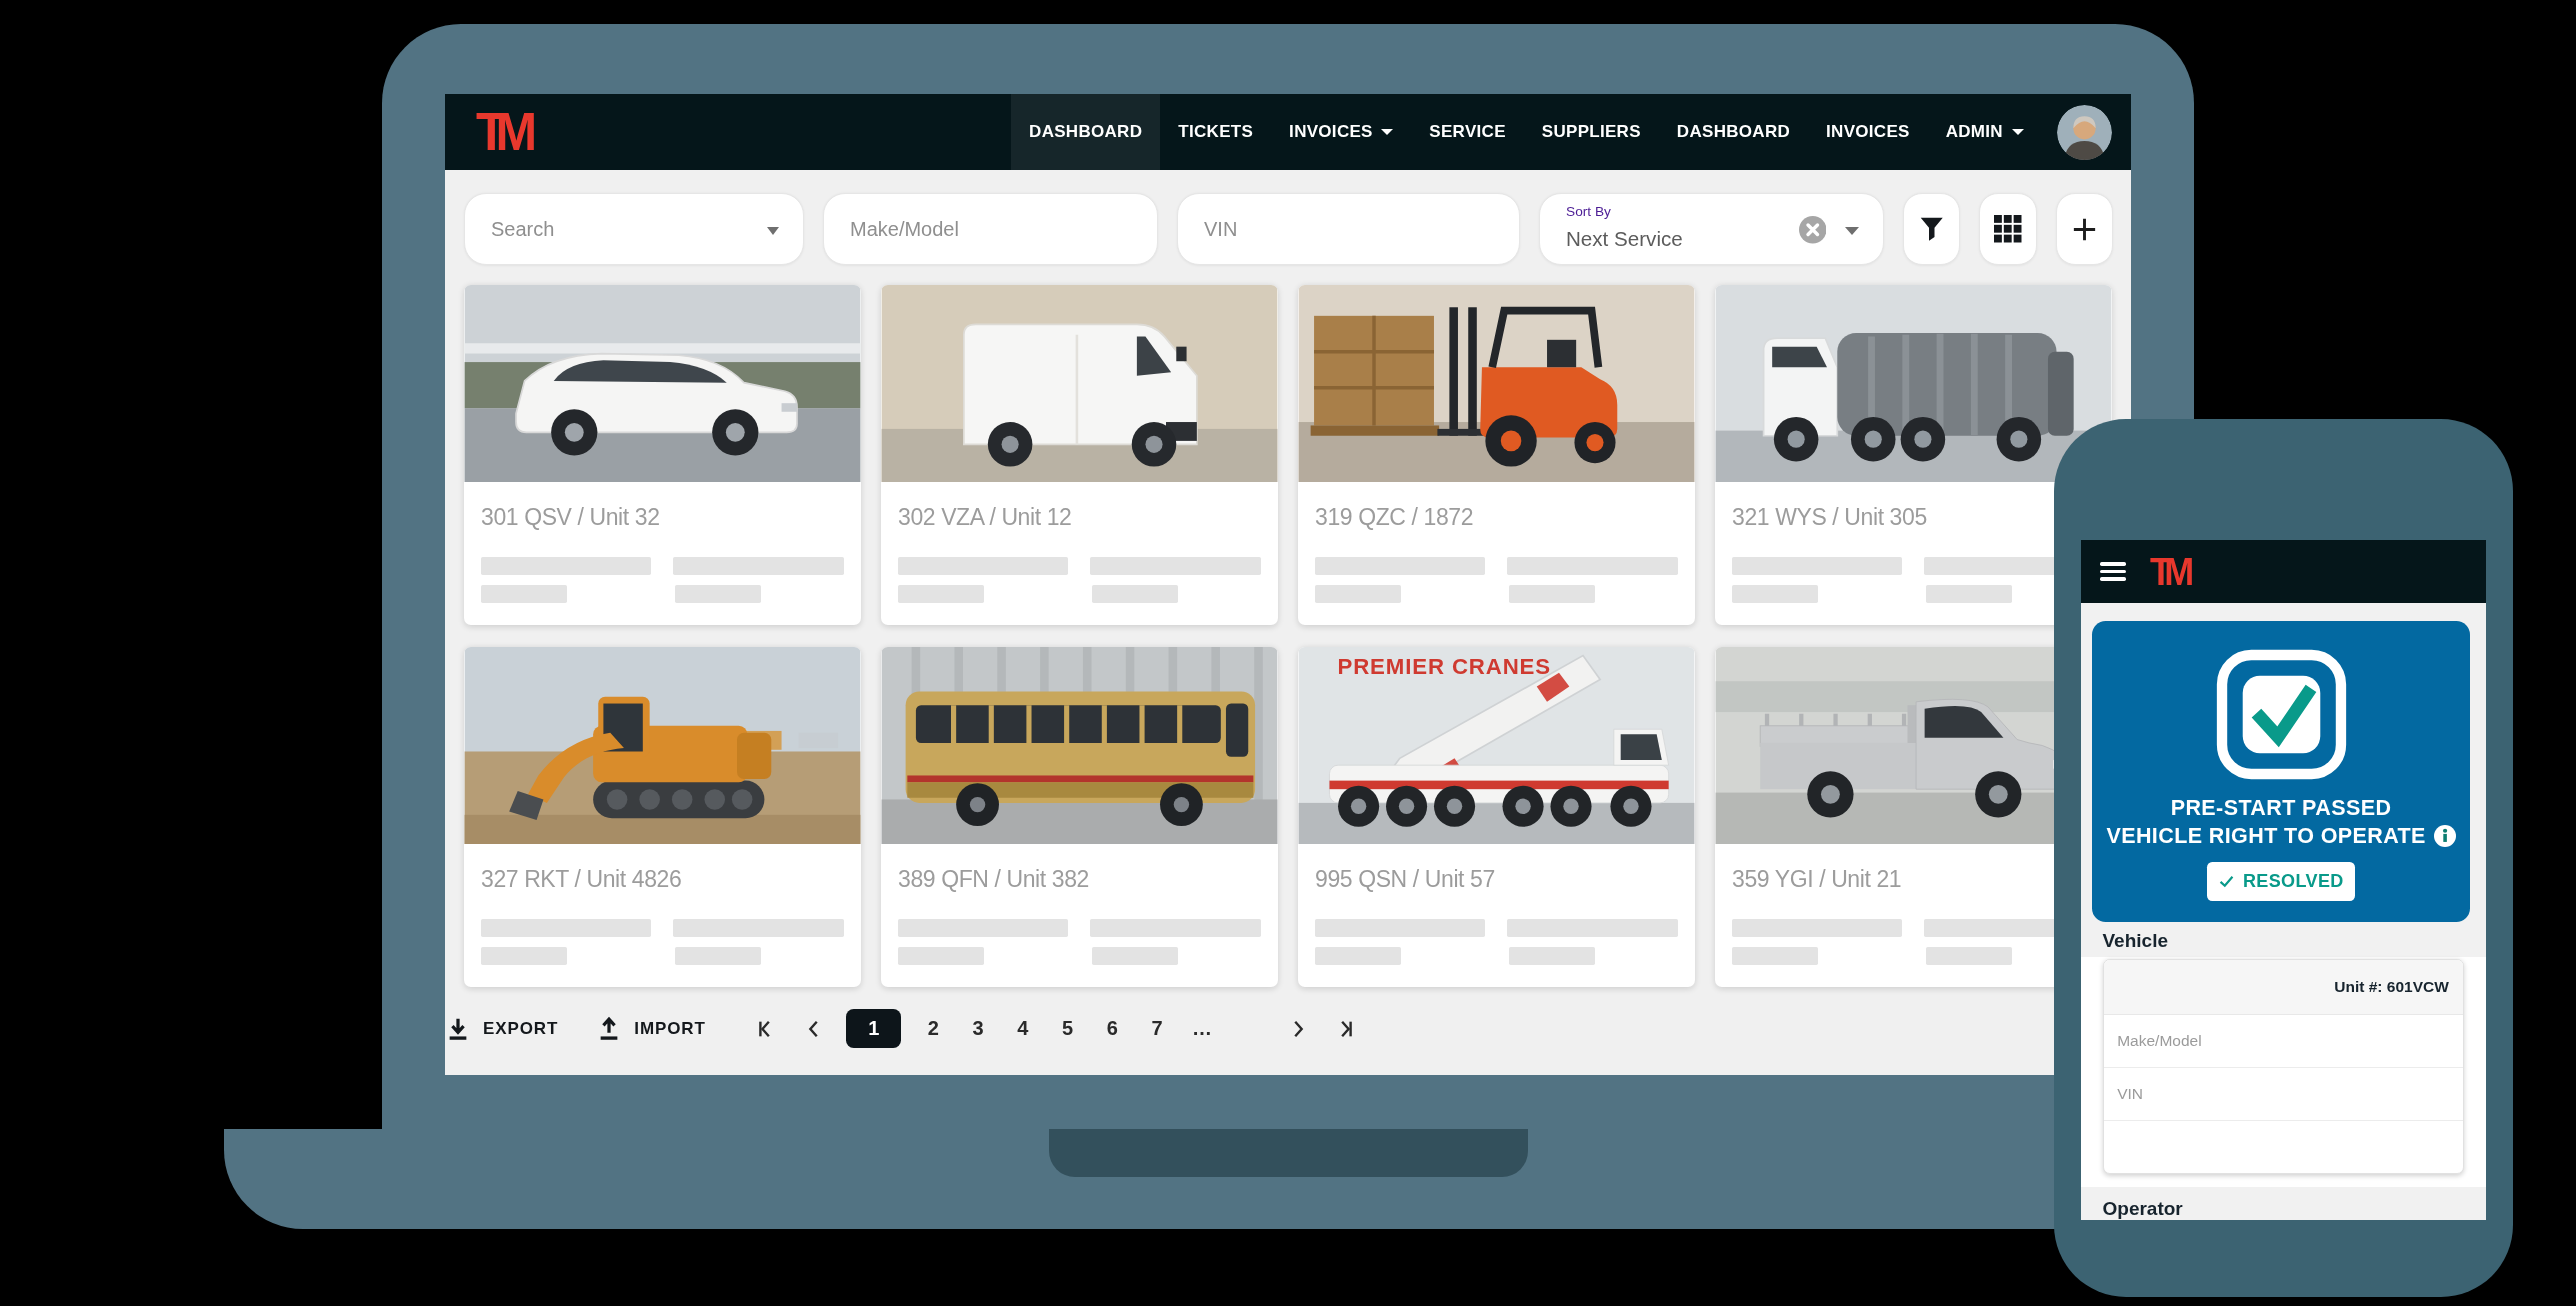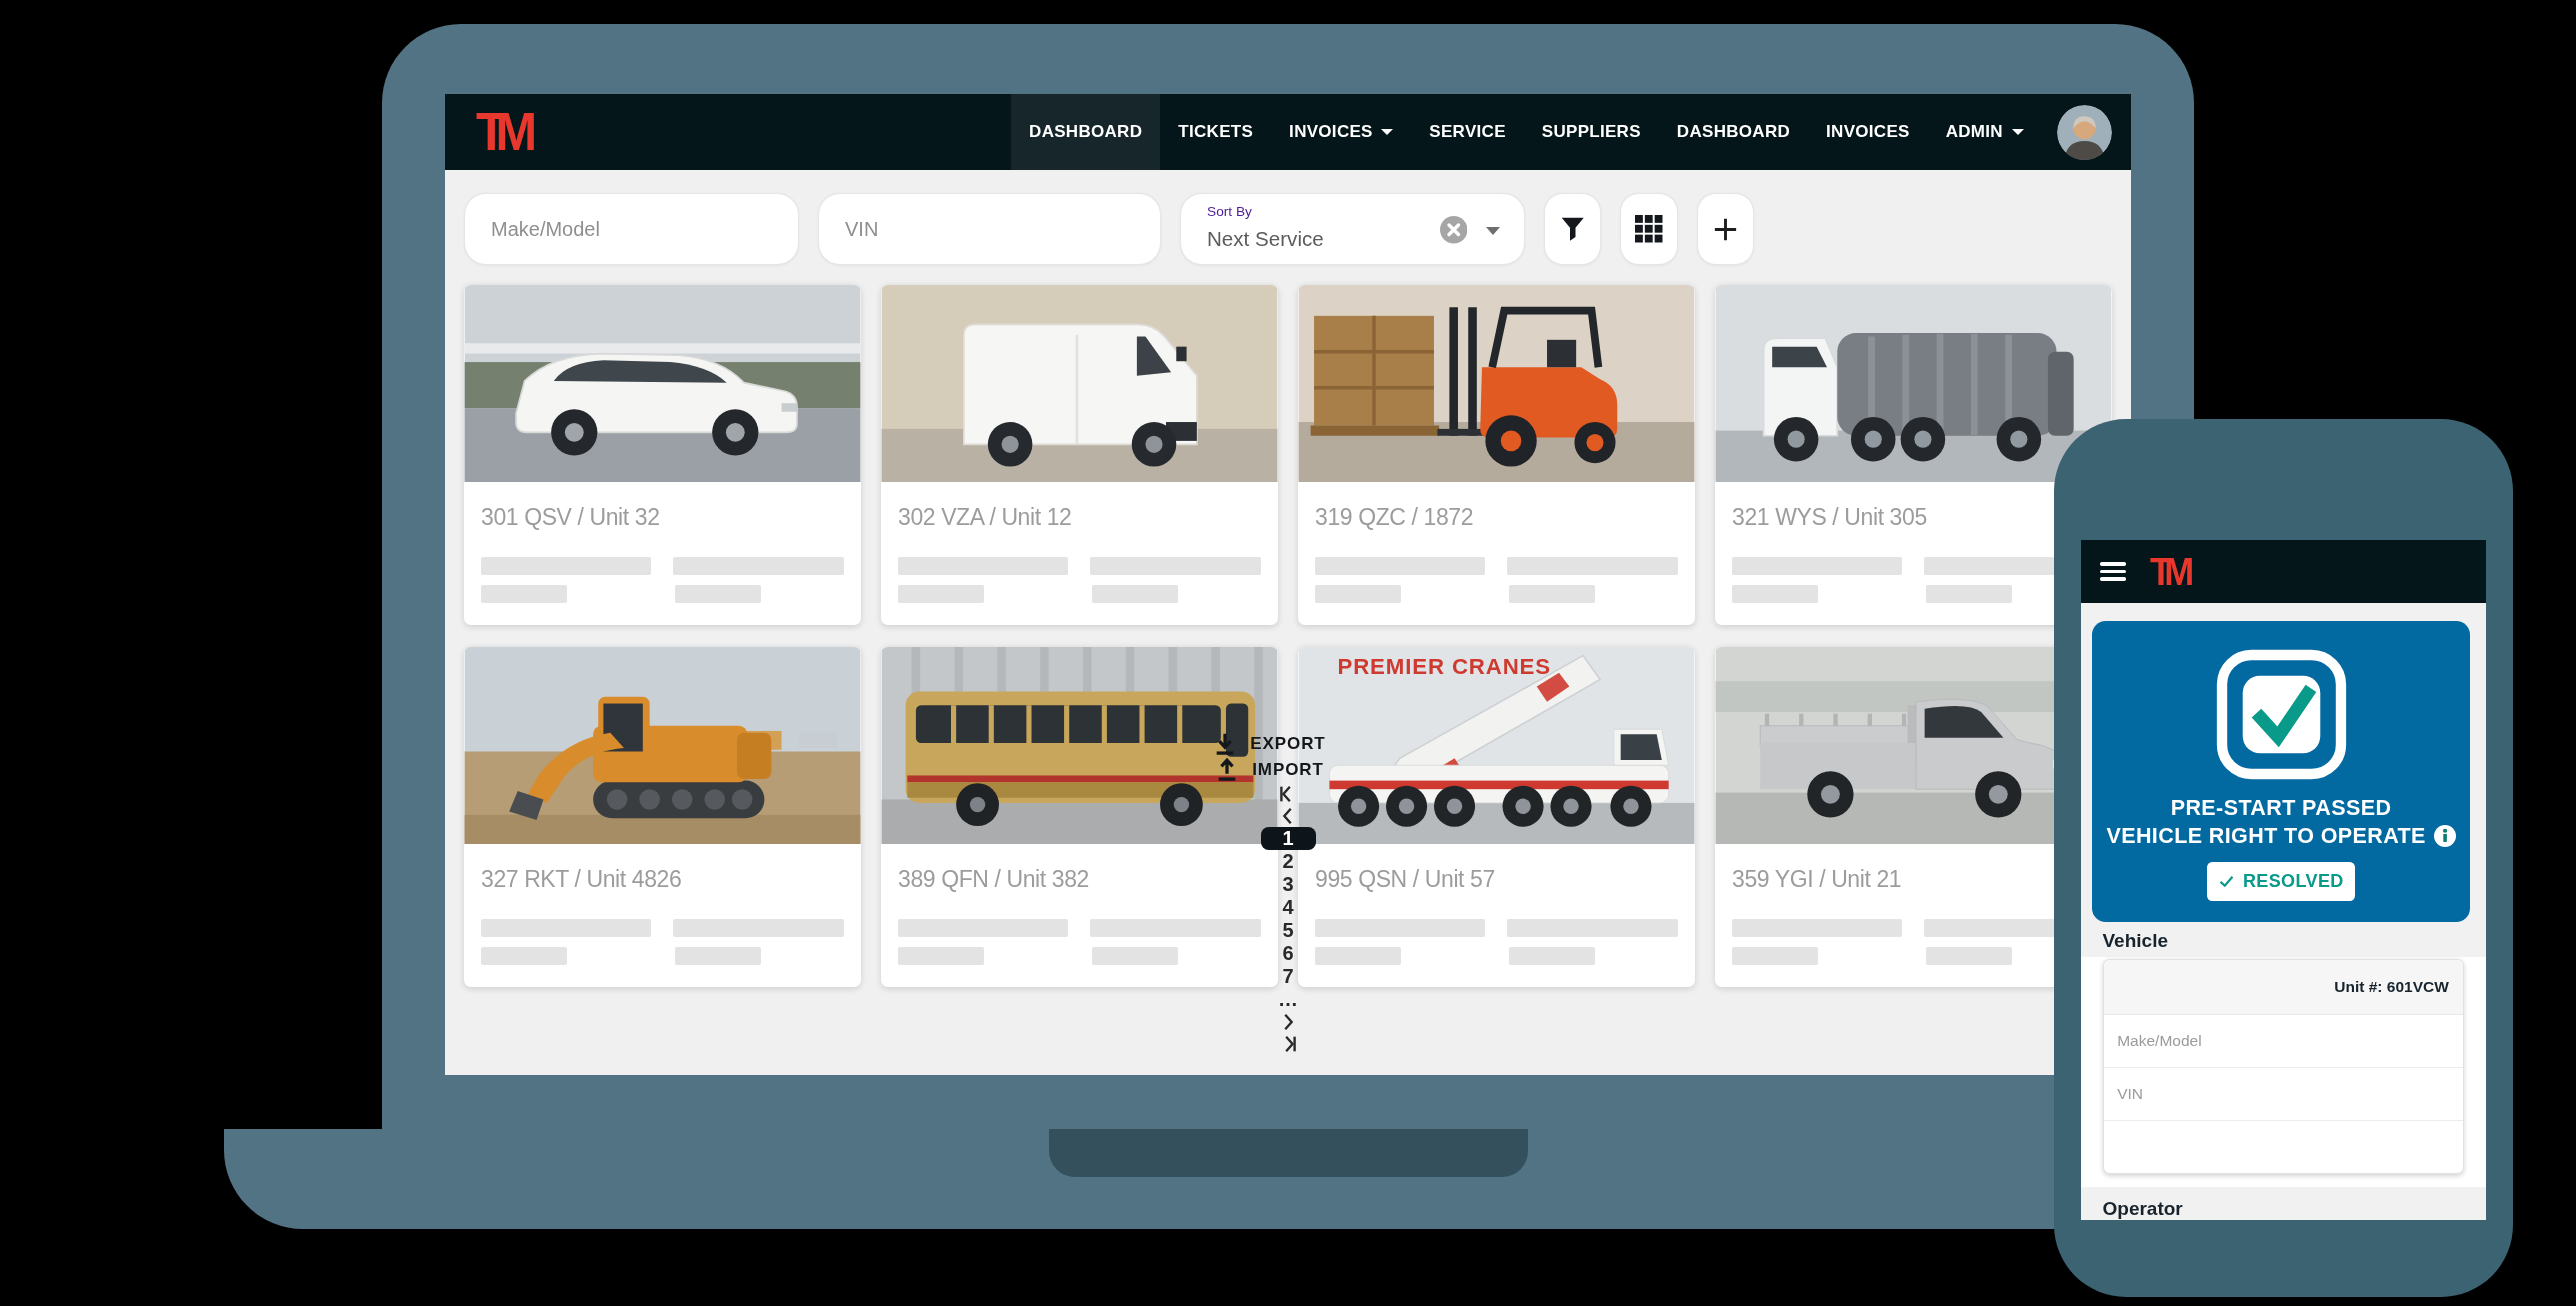--- a/index.html
+++ b/index.html
@@ -38,21 +38,21 @@
   .photo svg{display:block;}
   .card-title{margin:22px 17px 0;font-size:23px;color:#9c9c9c;letter-spacing:-0.4px;white-space:nowrap;}
   .bars{margin:26px 17px 0;}
   .bar-row{display:flex;margin-top:10.3px;}
   .bar-row:first-child{margin-top:0;}
   .bar{height:18px;background:#e3e3e3;border-radius:1.7px;}
   .b-l1{width:172px;margin-right:22px;} .b-l2{width:173px;}
   .b-s1{width:86px;margin-right:108px;} .b-s2{width:86px;}
 
   
-  .pager{position:absolute;left:0;width:100%;top:908px;height:53px;display:flex;align-items:center;justify-content:flex-end;color:#1d1d1d;flex-direction:column;}
+  .pager{position:absolute;left:0;width:100%;top:908px;height:53px;display:flex;align-items:center;justify-content:flex-start;color:#1d1d1d;}
   .tool-btn{display:flex;align-items:center;gap:12px;font-size:17px;font-weight:700;letter-spacing:0.9px;cursor:pointer;margin-right:38px;color:#14181c;white-space:nowrap;}
   .pg-ic{width:26px;height:26px;display:flex;align-items:center;justify-content:center;cursor:pointer;margin:0 10.3px;}
   .pg-num{min-width:26px;text-align:center;font-size:20px;font-weight:600;margin:0 9.4px;cursor:pointer;color:#2a2a2a;}
   .pg-active{width:55px;height:39px;background:#0d151a;color:#fff;border-radius:7.7px;display:flex;align-items:center;justify-content:center;font-size:20px;font-weight:700;margin:0 9.4px;cursor:pointer;}
   .pg-gap{width:50px;}
 
   
   .phone{position:absolute;left:2054px;top:419px;width:459px;height:878px;background:#3c6372;border-radius:72px;z-index:5;}
   .phone-screen{position:absolute;left:27px;top:121px;width:405px;height:680px;background:#f1f1f1;overflow:hidden;}
   .p-header{height:63px;background:#05161a;display:flex;align-items:center;padding:0 19px;}
@@ -115,20 +115,24 @@
               <circle cx="32" cy="32" r="32" fill="#9fb0ba"></circle>
               <circle cx="32" cy="27" r="13" fill="#d7a87c"></circle>
               <path d="M32 13 Q45 13 45 27 Q38 19 32 19 Q26 19 19 27 Q19 13 32 13" fill="#cfc8bf"></path>
               <path d="M9 60 Q13 42 32 42 Q51 42 55 60 Q44 66 32 66 Q20 66 9 60" fill="#4e4a45"></path>
             </svg>
           </div>
         </nav>
       </header>
 
       <div class="filters">
+        <div class="fbox" style="width:340px;">
+          <span class="ph">Search</span>
+          <span class="tri-gray" style="border-left-width:6.9px;border-right-width:6.9px;"></span>
+        </div>
         <div class="fbox" style="width:335px;">
           <span class="ph">Make/Model</span>
         </div>
         <div class="fbox" style="width:343px;">
           <span class="ph">VIN</span>
         </div>
         <div class="fbox sortbox" style="width:345px;">
           <span class="slabel">Sort By</span>
           <span class="svalue">Next Service</span>
           <span class="clear-circ">

